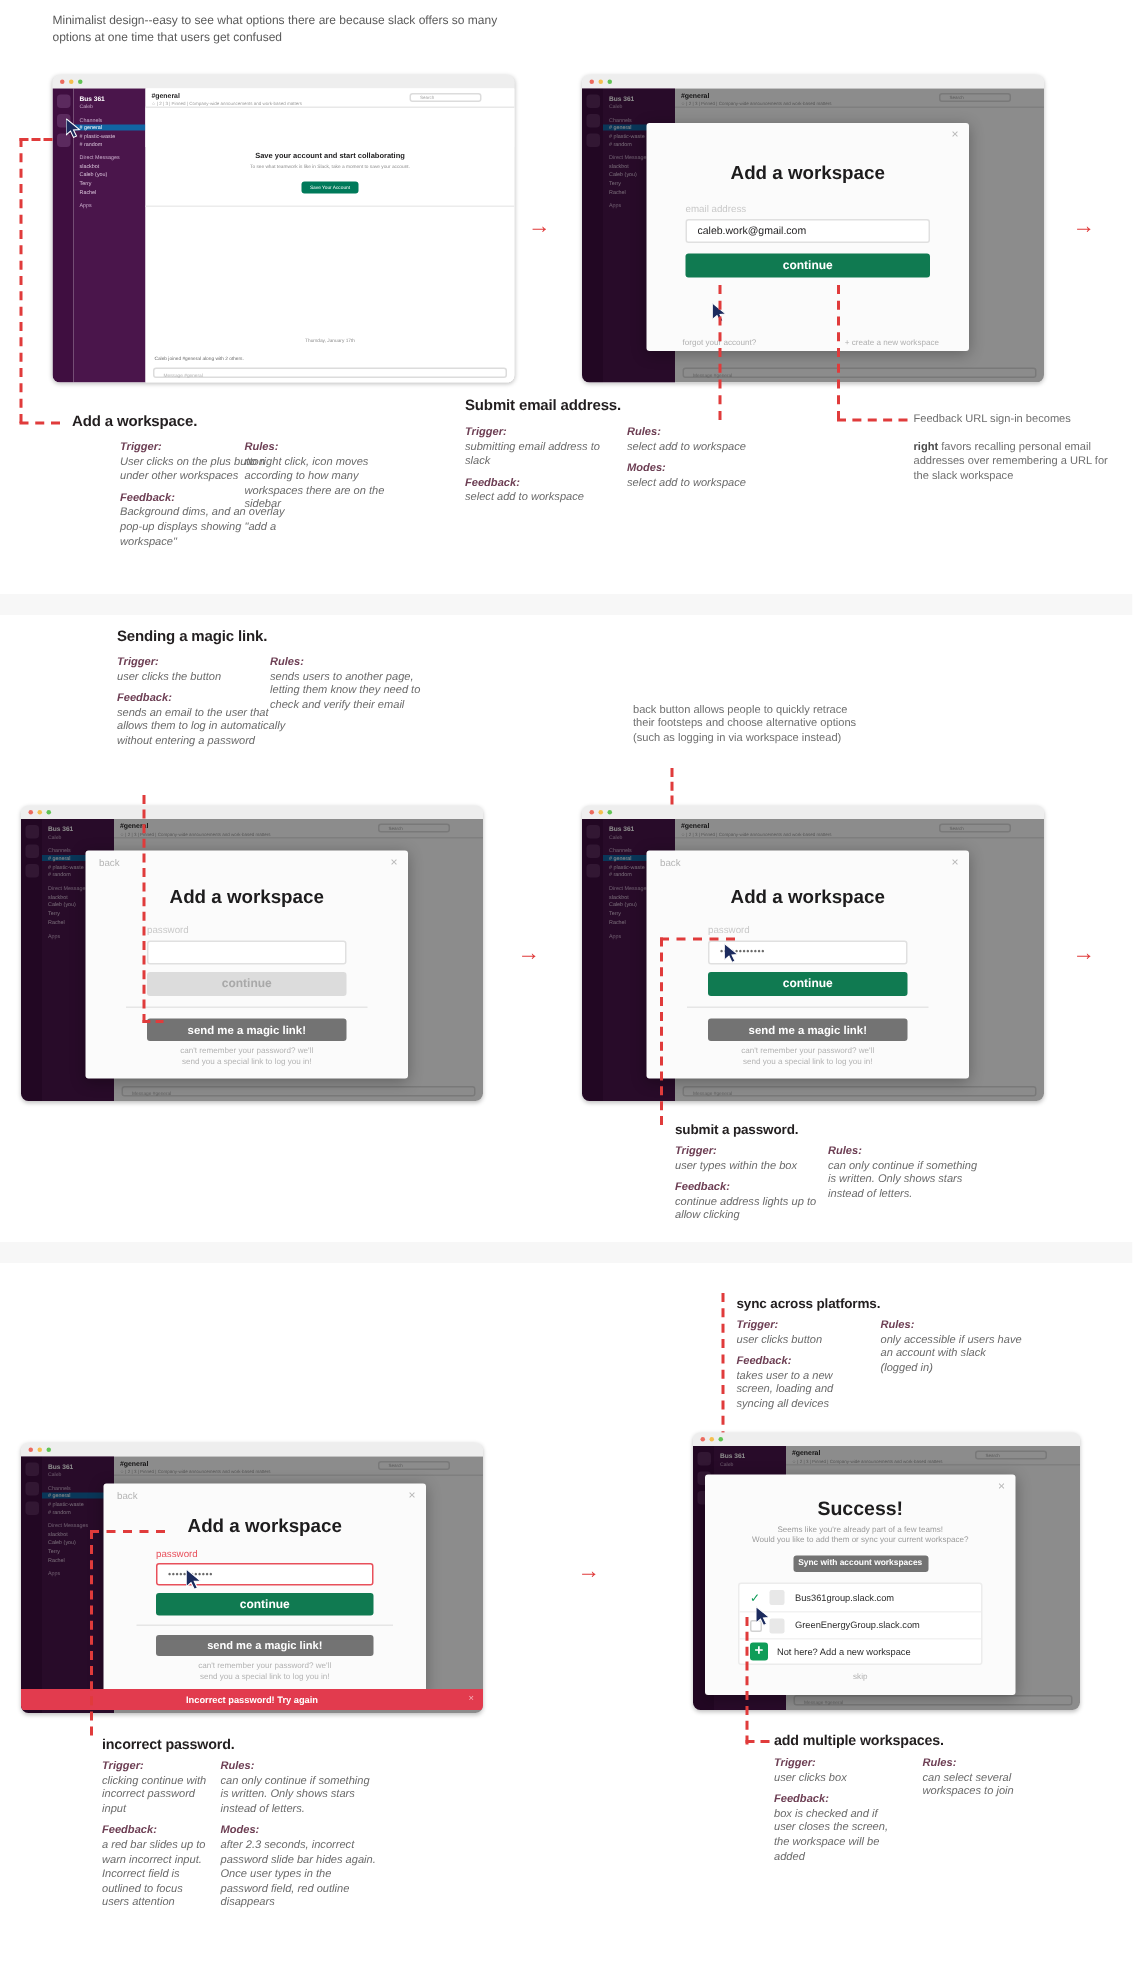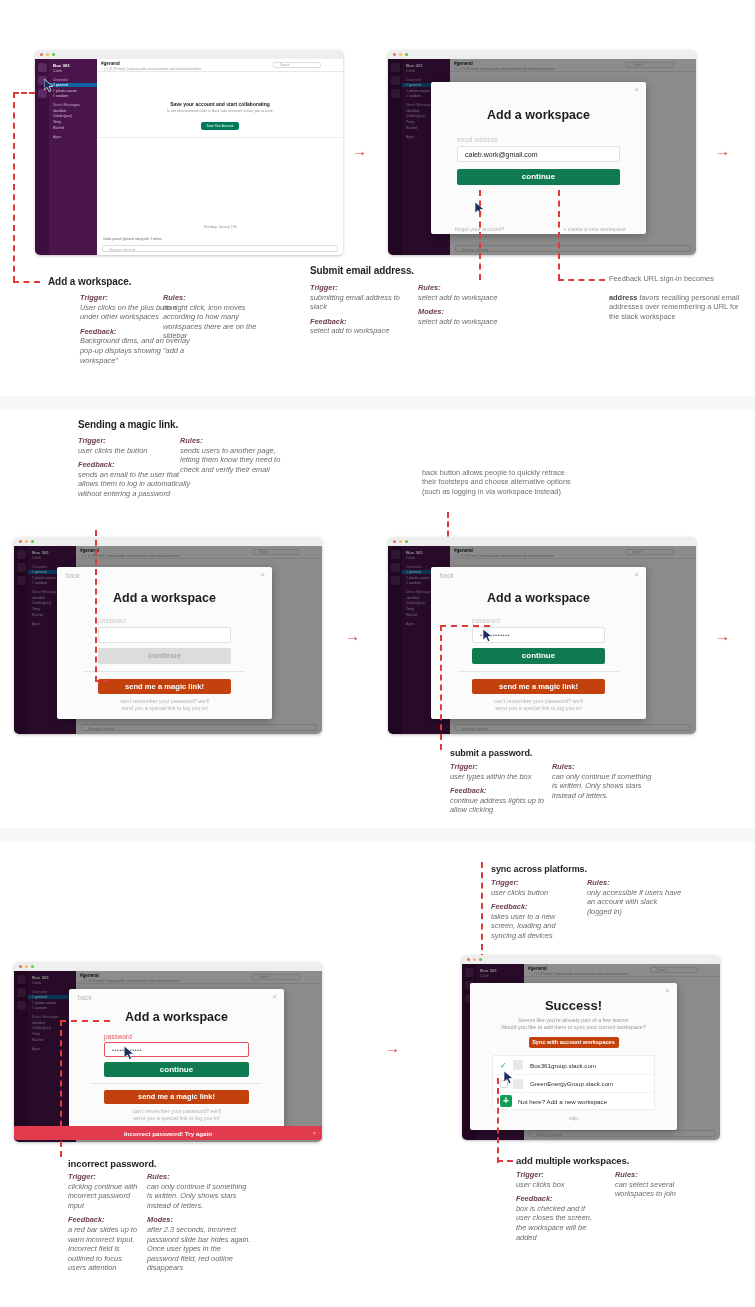--- a/index.html
+++ b/index.html
@@ -64,21 +64,21 @@
   .modal-back { position:absolute; left:9px; top:5px; font-size:6.5px; color:#b5b5b5; }
   .modal-h { text-align:center; font-size:12.5px; font-weight:bold; color:#1d1c1d; }
   .fieldlbl { font-size:6.5px; color:#c9c9c9; }
   .fieldlbl.err { color:#e8505b; }
   .field { border:1px solid #e0e0e0; border-radius:2px; background:#fff; height:16px;
            font-size:7px; color:#1d1c1d; display:flex; align-items:center; padding-left:7px;}
   .field.err { border:1.4px solid #e8505b; }
   .btn { border-radius:2px; text-align:center; font-weight:bold; color:#fff; }
   .btn-green { background:#107a51; }
   .btn-grey  { background:#dcdcdc; color:#a9a9a9; }
-  .btn-blue  { background:#c2410c; }
+  .btn-blue  { background:#737373; }
   .modal-foot { font-size:5.4px; color:#b3b3b3; text-align:center; line-height:7px;}
   .modal-links { position:absolute; bottom:8px; left:0; right:0; font-size:5.4px; color:#b0b0b0;}
   .hr { border-top:1px solid #e6e6e6; }
   .errbar { position:absolute; left:0; right:0; background:#e23b4e; color:#fff; font-weight:bold;
             font-size:6.2px; text-align:center; padding:3.4px 0; }
   .errbar span.x { position:absolute; right:6px; top:3px; font-weight:normal; color:#f3b7bf; }
 
   
   .wslist { border:1px solid #ececec; border-radius:2px; background:#fff; }
   .wsrow { display:flex; align-items:center; height:18px; padding-left:7px; font-size:6.2px; color:#2b2b2b;}
@@ -96,20 +96,21 @@
   .dash-v { position:absolute; border-left:2.2px dashed #e03b3b; }
   .cursor { position:absolute; width:0;height:0; }
   .cursor svg { display:block; }
   .section-bg { position:absolute; left:0; right:0; background:#f7f7f7; }
 </style>
 </head>
 <body>
 
 <div class="page">
 
+  <div class="note-top" style="left:35px; top:8px; width:300px;">Minimalist design--easy to see what options there are because slack offers so many options at one time that users get confused</div>
 
   <div class="win" style="left:35px; top:50px; width:308px; height:205px;">
     <div class="win-bar">
       <span class="dot d1"></span>
       <span class="dot d2"></span>
       <span class="dot d3"></span>
     </div>
     <div class="win-body">
       <div class="rail">
         <div class="ri"></div>
@@ -246,21 +247,21 @@
   </div>
   <div class="col" style="left:418px; top:283px; width:105px;">
     <p><span class="lblr">Rules:</span>
        <span>select add to workspace</span></p>
     <p><span class="lblr">Modes:</span>
        <span>select add to workspace</span></p>
   </div>
 
   <div class="note" style="left:609px; top:274px; width:140px;">Feedback URL sign-in becomes</div>
   <div class="note" style="left:609px; top:293px; width:140px;">
-    <span style="font-weight:bold;color:#4a4a4a;">address</span><span> favors recalling personal email addresses over remembering a URL for the slack workspace</span>
+    <span style="font-weight:bold;color:#4a4a4a;">right</span><span> favors recalling personal email addresses over remembering a URL for the slack workspace</span>
   </div>
 
   <div class="section-bg" style="top:396px; height:14px;"></div>
 
   <div class="sec-title" style="left:78px; top:419px;">Sending a magic link.</div>
   <div class="col" style="left:78px; top:436px;">
     <p><span class="lbl">Trigger:</span>
        <span>user clicks the button</span></p>
     <p><span class="lbl">Feedback:</span>
        <span>sends an email to the user that allows them to log in automatically without entering a password</span></p>

